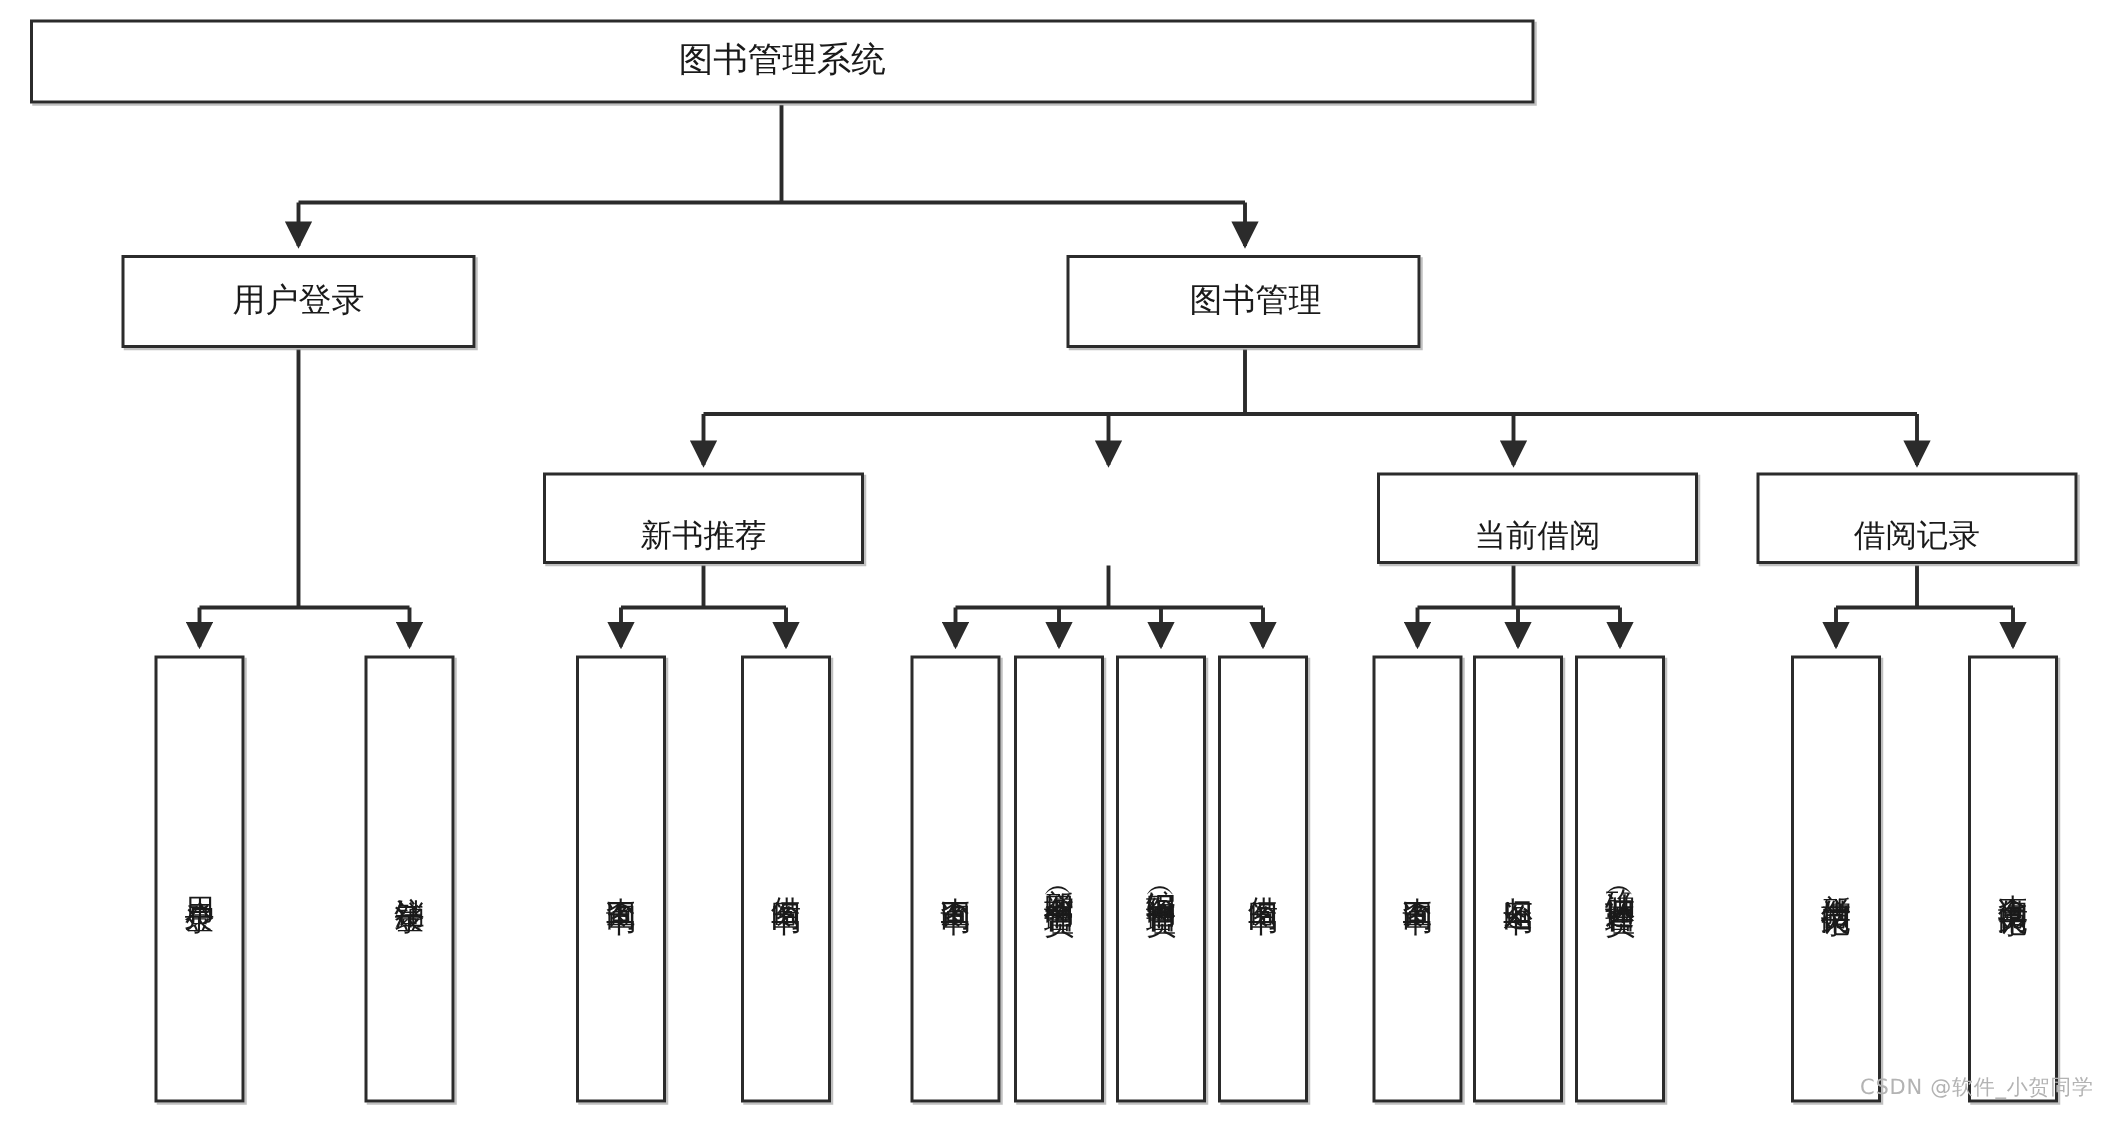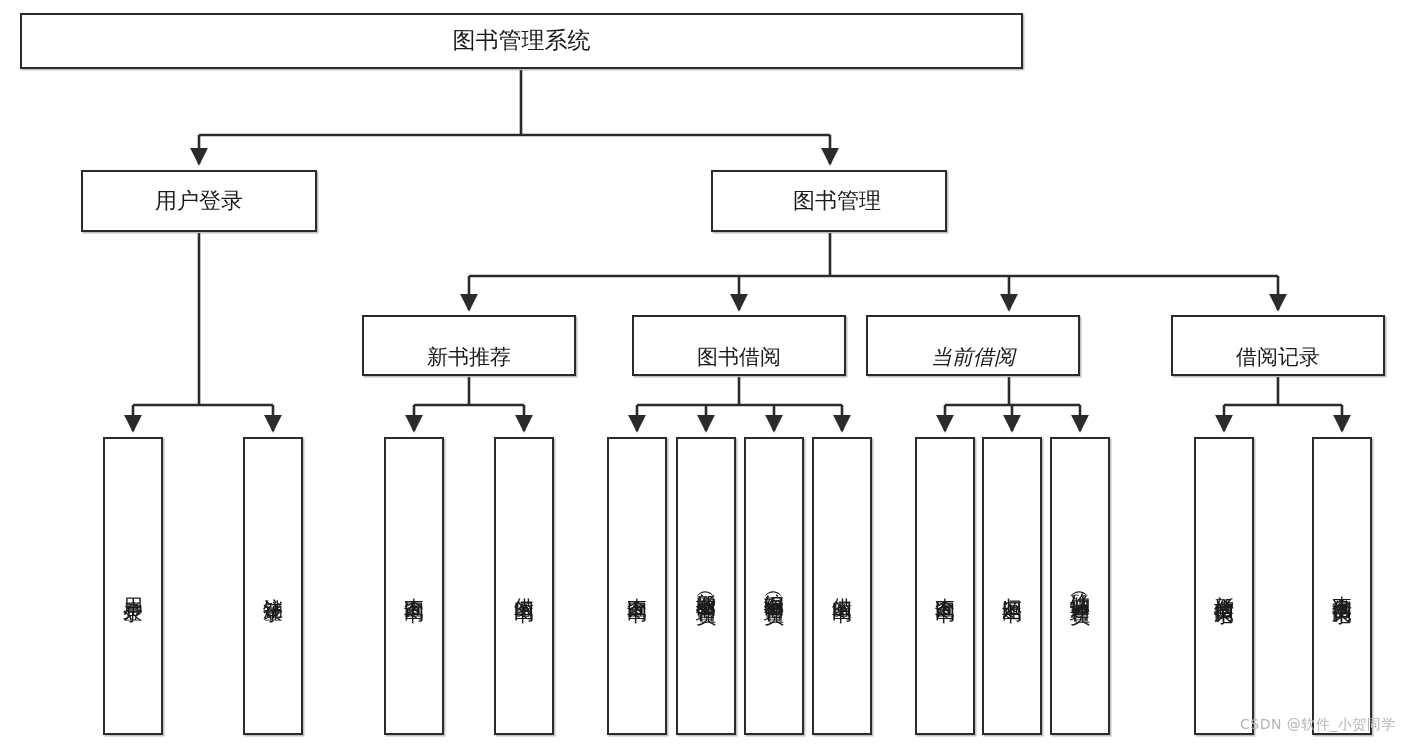--- a/index.html
+++ b/index.html
@@ -130,24 +130,21 @@
   <div class="node node-l2" style="left:81px; top:170px; width:236px; height:62px;">
     <span class="label">用户登录</span>
   </div>
   <div class="node node-l2" style="left:711px; top:170px; width:236px; height:62px;padding-left:16px;">
     <span class="label">图书管理</span>
   </div>
 
   <div class="node node-l3" style="left:362px; top:315px; width:214px; height:61px;">
     <span class="label">新书推荐</span>
   </div>
-  <div class="node node-l3" style="left:632px; top:315px; width:214px; height:61px;">
-    <span class="label">图书借阅</span>
-  </div>
-  <div class="node node-l3" style="left:866px; top:315px; width:214px; height:61px;font-style:italic;">
+  <div class="node node-l3" style="left:918px; top:315px; width:214px; height:61px;">
     <span class="label">当前借阅</span>
   </div>
   <div class="node node-l3" style="left:1171px; top:315px; width:214px; height:61px;">
     <span class="label">借阅记录</span>
   </div>
 
   <div class="node node-leaf" style="left:103px; top:437px; width:60px; height:298px;">
     <span class="label">用户登录</span>
   </div>
   <div class="node node-leaf" style="left:243px; top:437px; width:60px; height:298px;">

